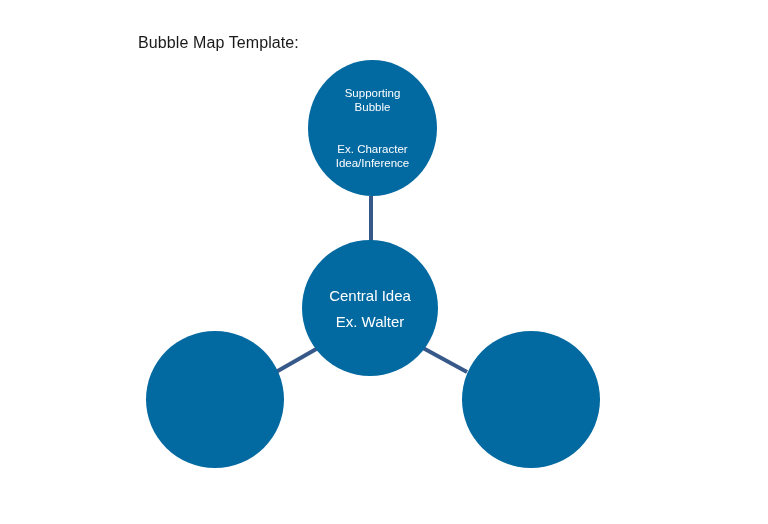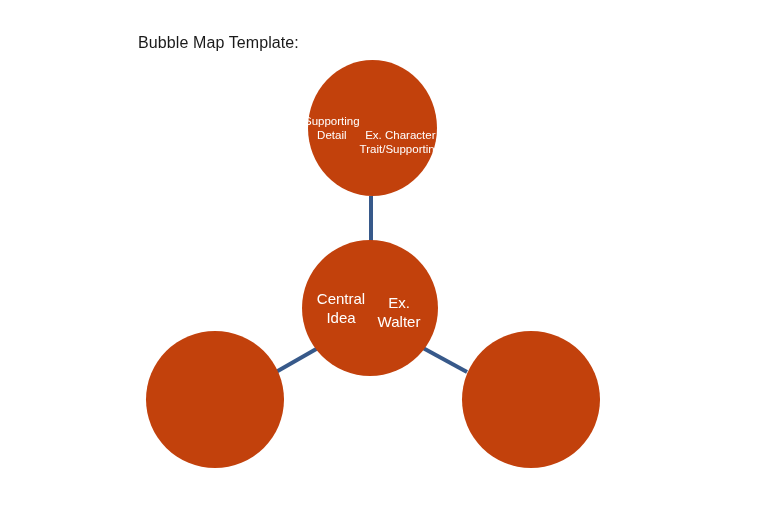--- a/index.html
+++ b/index.html
@@ -30,23 +30,23 @@
   .connectors {
     position: absolute;
     left: 0;
     top: 0;
     width: 768px;
     height: 524px;
   }
   .bubble {
     position: absolute;
     border-radius: 50%;
-    background: #c2410c;
+    background: #0369a1;
     display: flex;
-    flex-direction: row;
+    flex-direction: column;
     align-items: center;
     justify-content: center;
     box-sizing: border-box;
     color: #ffffff;
     text-align: center;
   }
   #bubble-supporting-detail {
     left: 308px;
     top: 60px;
     width: 129px;
@@ -107,25 +107,25 @@
 
   <svg class="connectors" viewBox="0 0 768 524" xmlns="http://www.w3.org/2000/svg">
     <line x1="371" y1="196" x2="371" y2="246" stroke="#37598a" stroke-width="4"></line>
     <line x1="318" y1="348" x2="276" y2="372" stroke="#37598a" stroke-width="4"></line>
     <line x1="423" y1="348" x2="467" y2="372" stroke="#37598a" stroke-width="4"></line>
   </svg>
 
   <div class="bubble" id="bubble-supporting-detail">
     <div class="text-block tb-primary">
       <span class="tb-line">Supporting</span>
-      <span class="tb-line">Detail</span>
+      <span class="tb-line">Bubble</span>
     </div>
     <div class="text-block tb-secondary">
       <span class="tb-line">Ex. Character</span>
-      <span class="tb-line">Trait/Supporting</span>
+      <span class="tb-line">Idea/Inference</span>
     </div>
   </div>
 
   <div class="bubble" id="bubble-central-idea">
     <div class="text-block tb-primary">
       <span class="tb-line">Central Idea</span>
     </div>
     <div class="text-block tb-secondary">
       <span class="tb-line">Ex. Walter</span>
     </div>

